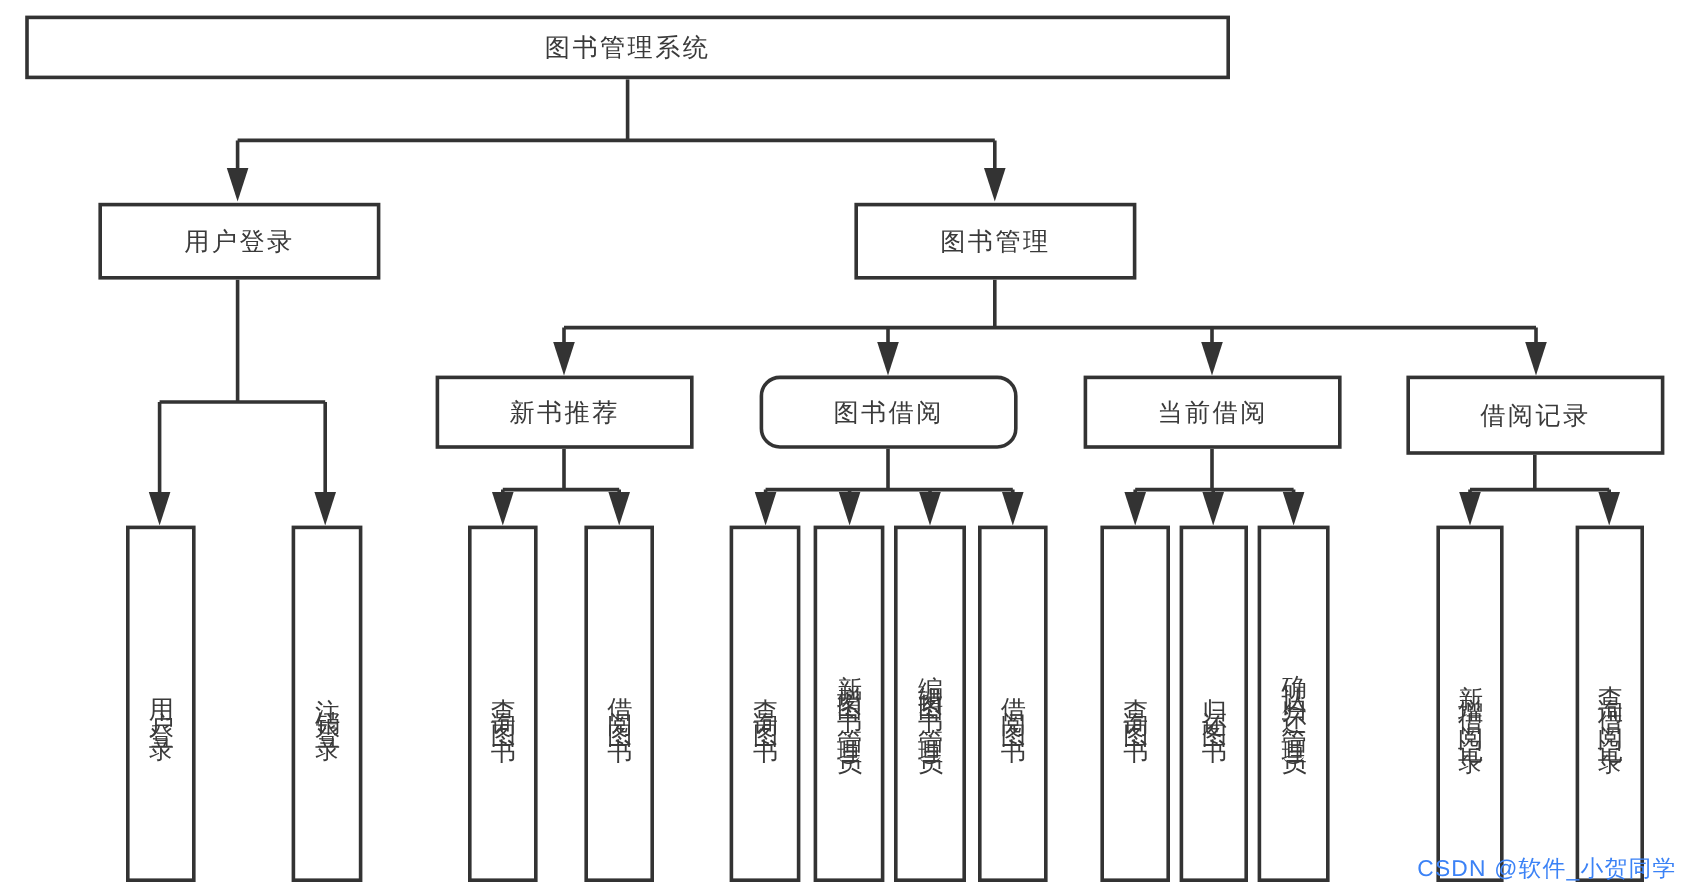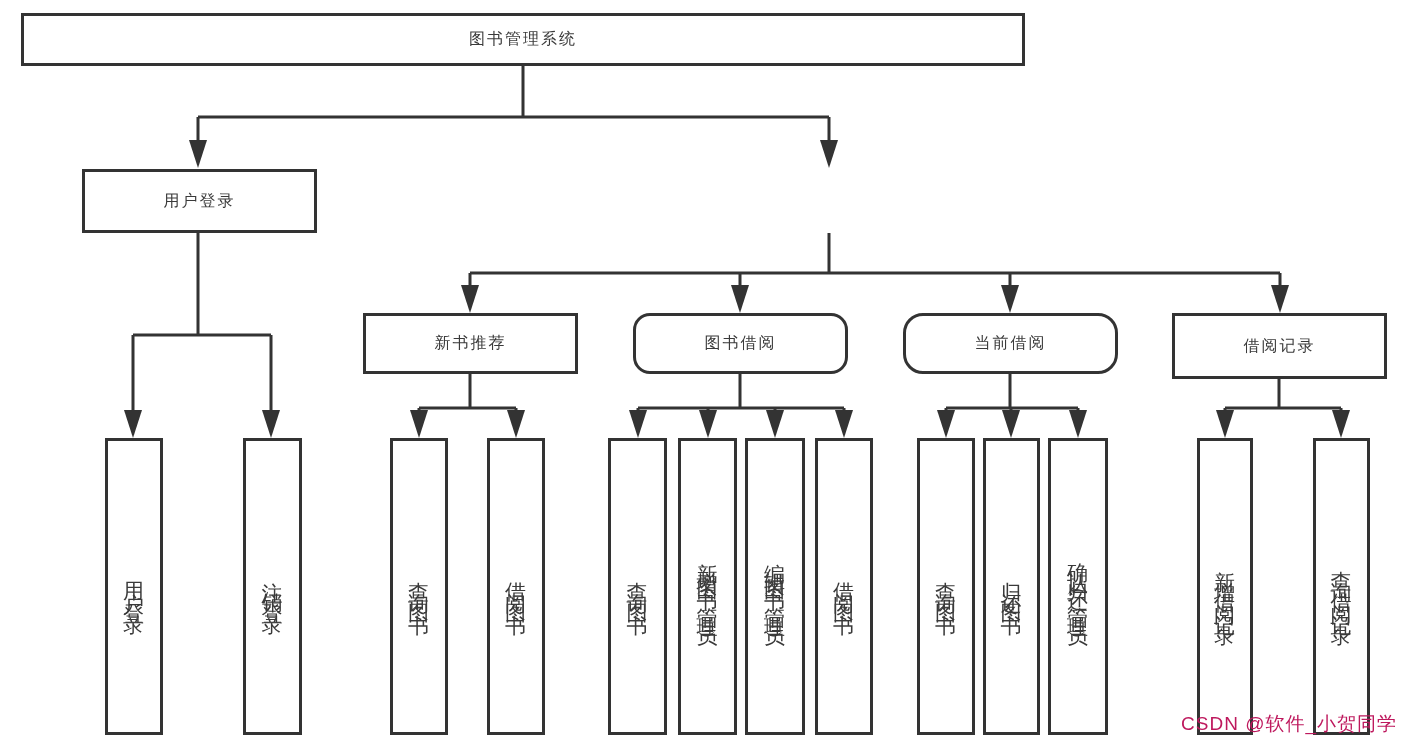--- a/index.html
+++ b/index.html
@@ -15,36 +15,36 @@
     position:absolute;
     box-sizing:border-box;
     background:#ffffff;
     border:3px solid #333333;
     color:#3a3a3a;
     display:flex;
     align-items:center;
     justify-content:center;
     text-align:center;
   }
-  .h{font-size:16px;letter-spacing:2px;white-space:nowrap;}
-  .h3{font-size:16px;letter-spacing:2px;white-space:nowrap;}
+  .h{font-size:21px;letter-spacing:2px;white-space:nowrap;}
+  .h3{font-size:21px;letter-spacing:2px;white-space:nowrap;}
   .v span{
     writing-mode:vertical-rl;
     text-orientation:mixed;
     font-size:21px;
     line-height:1;
     letter-spacing:11px;
     white-space:nowrap;
   }
   .v.tight span{letter-spacing:9px;}
   #watermark{
     position:absolute;
     right:8px;top:711px;
     font-size:19px;
-    color:#be185d;
+    color:#3b82f6;
     letter-spacing:1px;
     white-space:nowrap;
     z-index:5;
   }
 </style>
 </head>
 <body>
 
 <div id="canvas">
 
@@ -84,24 +84,25 @@
         <path d="M1011 438 l-9 -28 h18 z"></path>
       <path d="M1078 438 l-9 -28 h18 z"></path>
       <path d="M1225 438 l-9 -28 h18 z"></path>
         <path d="M1341 438 l-9 -28 h18 z"></path>
     </g>
   </svg>
 
   <div class="box h" style="left:21px;top:13px;width:1004px;height:53px;">图书管理系统</div>
 
   <div class="box h" style="left:82px;top:169px;width:235px;height:64px;">用户登录</div>
+  <div class="box h" style="left:712px;top:169px;width:235px;height:64px;">图书管理</div>
 
   <div class="box h3" style="left:363px;top:313px;width:215px;height:61px;">新书推荐</div>
   <div class="box h3" style="left:633px;top:313px;width:215px;height:61px;border-radius:17px;">图书借阅</div>
-  <div class="box h3" style="left:903px;top:313px;width:215px;height:61px;border-radius:20px;">当前借阅</div>
+  <div class="box h3" style="left:903px;top:313px;width:215px;height:61px;">当前借阅</div>
   <div class="box h3" style="left:1172px;top:313px;width:215px;height:66px;">借阅记录</div>
 
   <div class="box v" style="left:105px;top:438px;width:58px;height:297px;">
     <span>用户登录</span>
   </div>
   <div class="box v" style="left:243px;top:438px;width:59px;height:297px;">
     <span>注销登录</span>
   </div>
 
   <div class="box v" style="left:390px;top:438px;width:58px;height:297px;">

